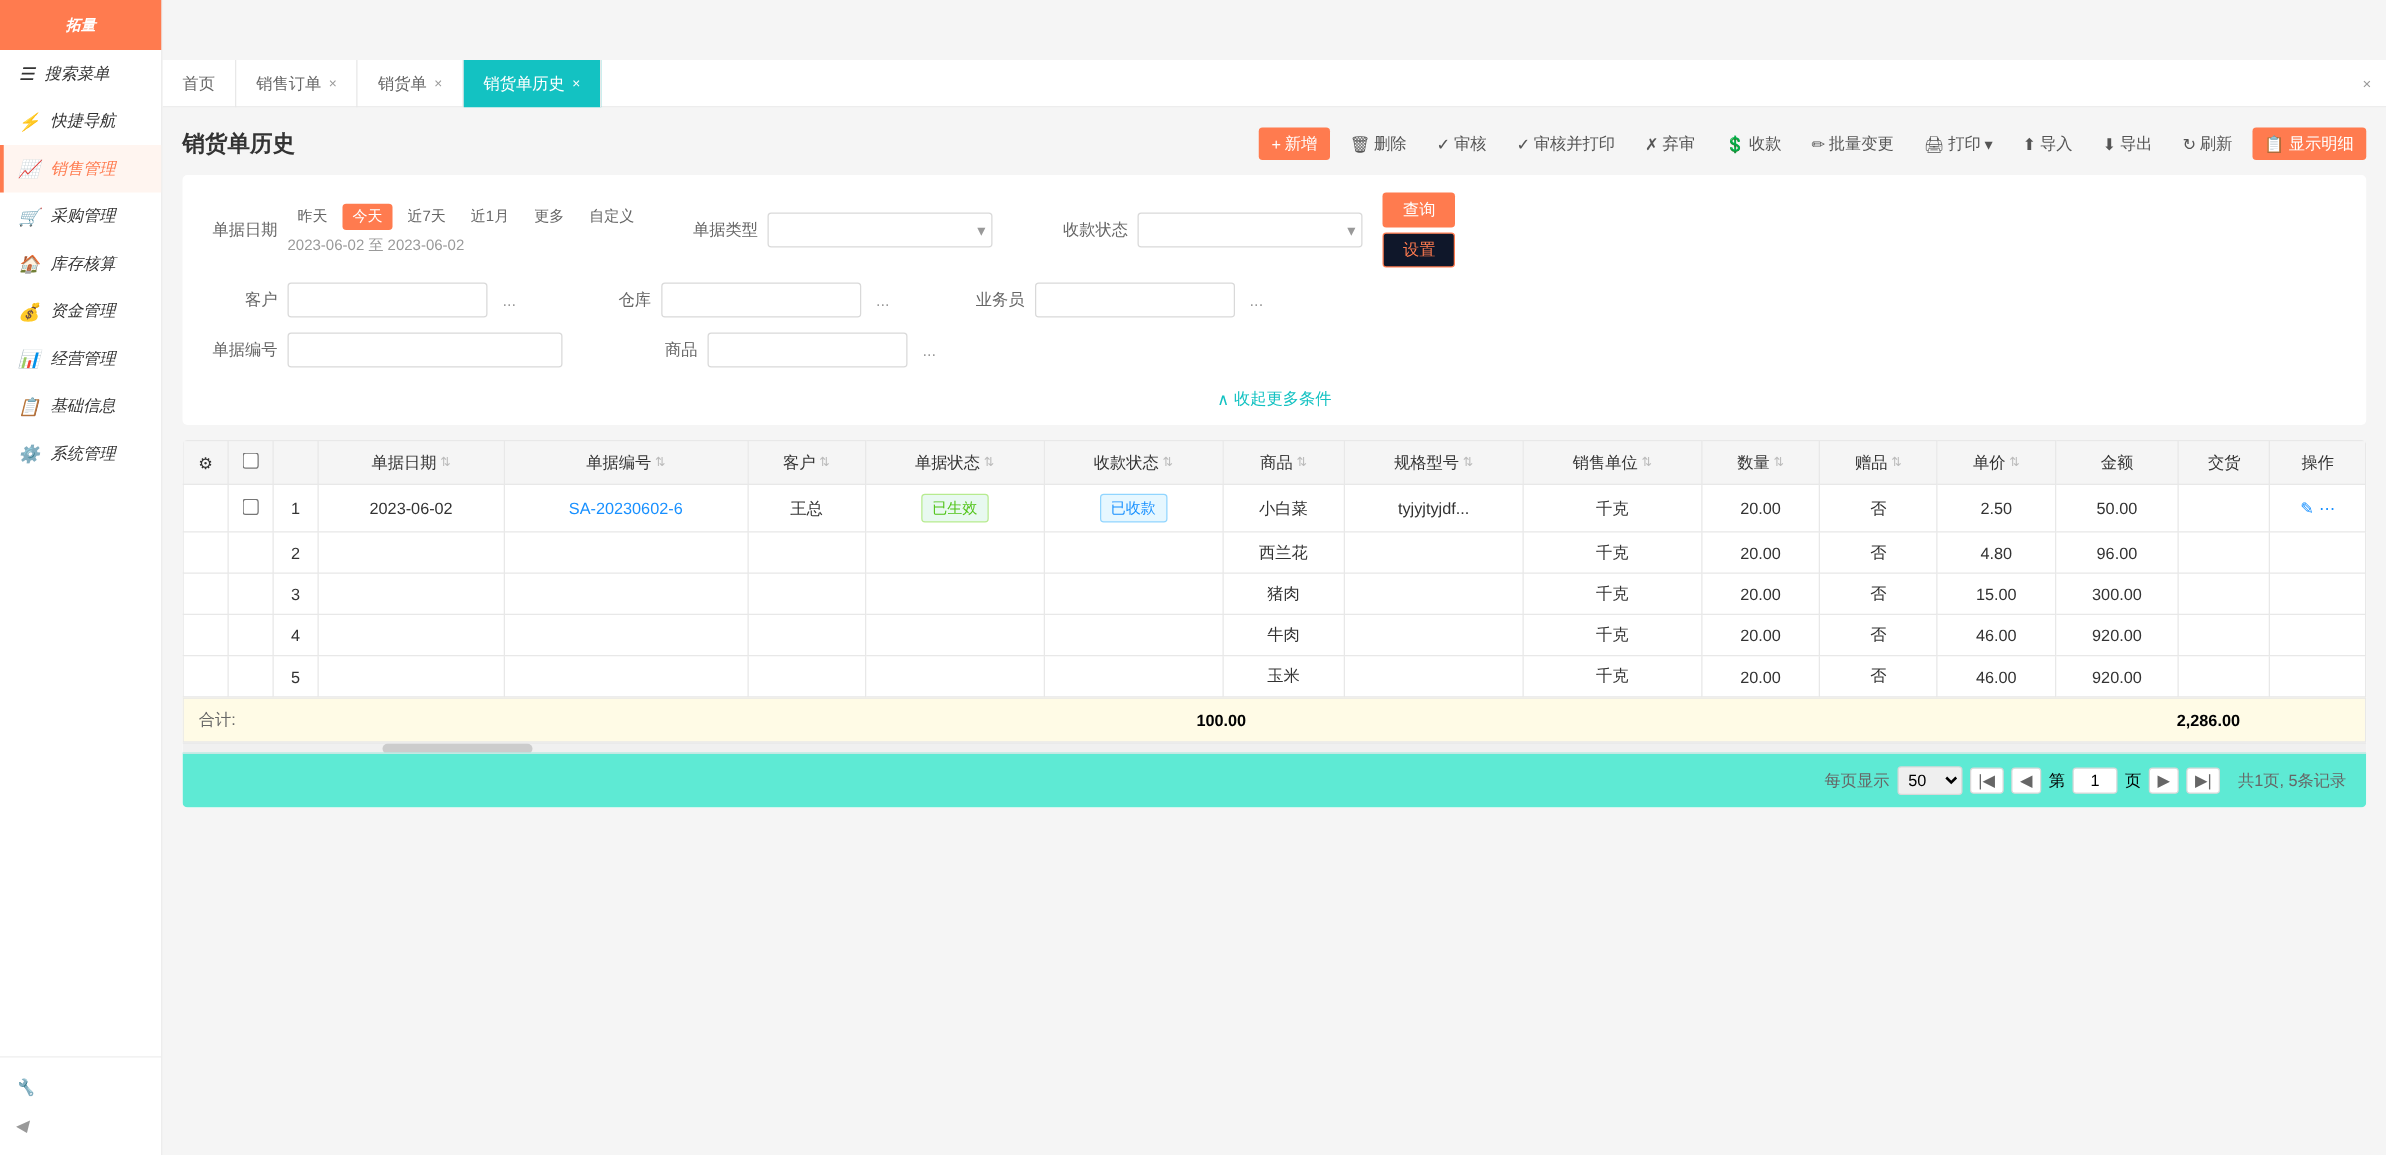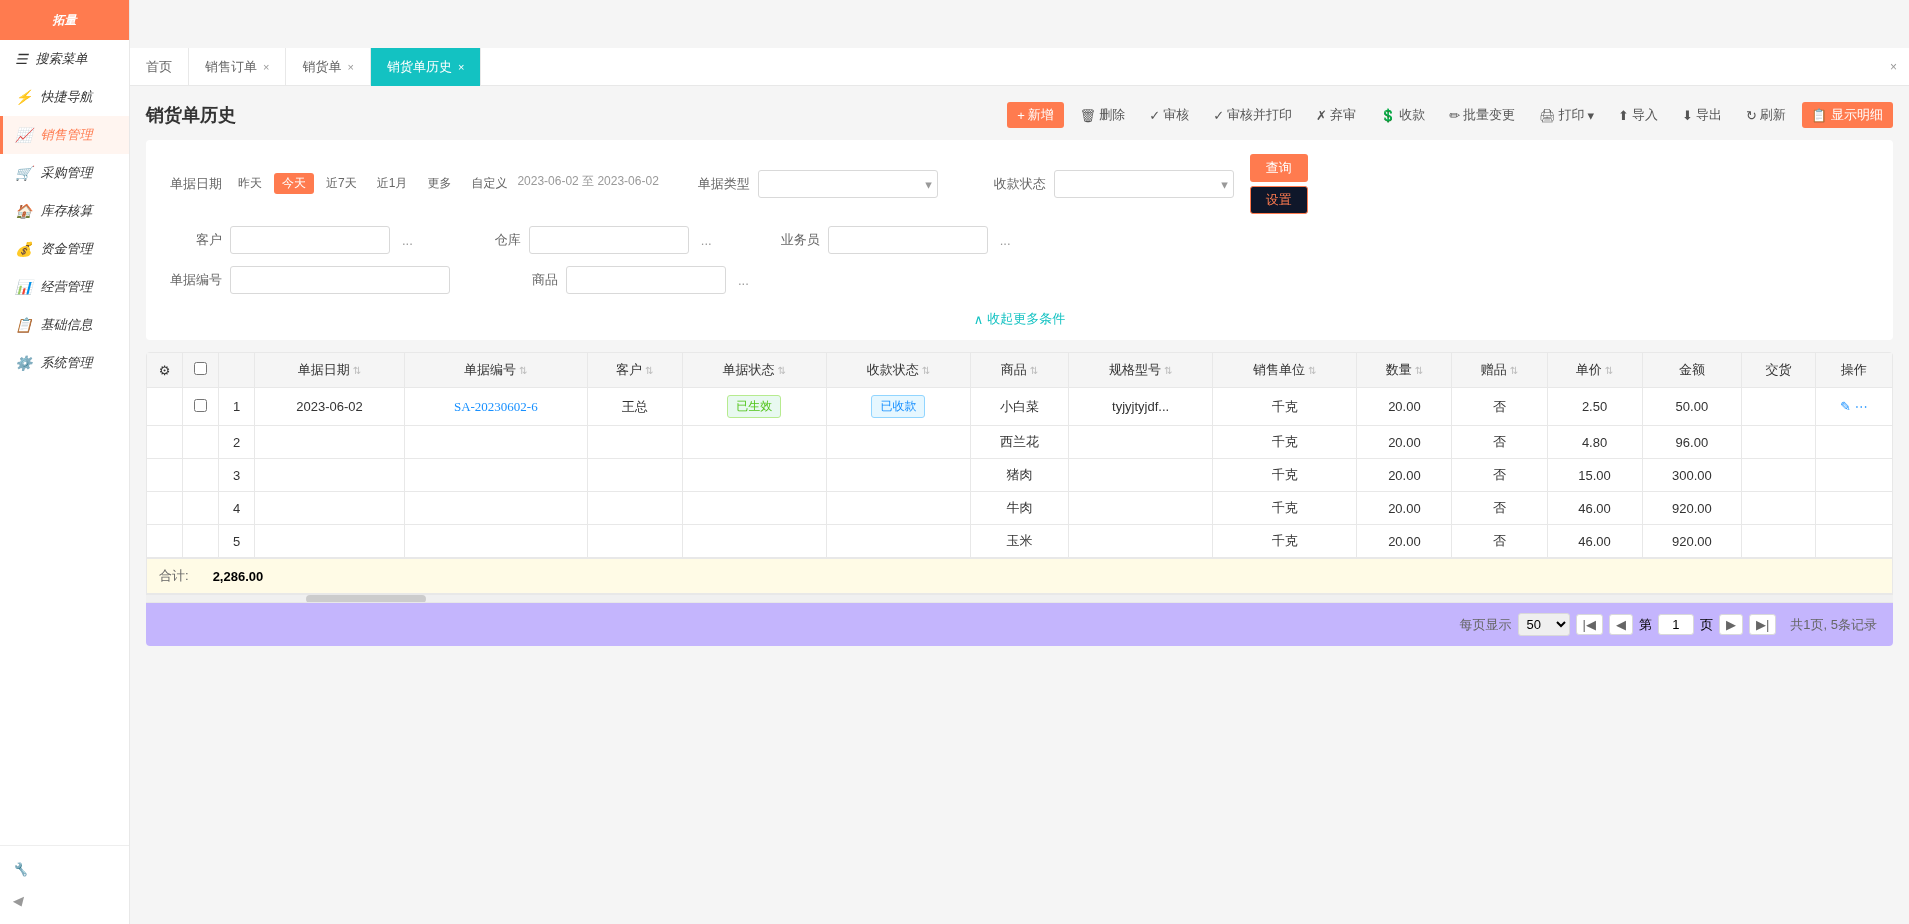--- a/index.html
+++ b/index.html
@@ -307,21 +307,21 @@
     .footer-label { color: #666; margin-right: 24px; }
     .footer-total { flex: 1; text-align: center; font-weight: bold; }
     .footer-amount { margin-right: 88px; font-weight: bold; }
 
     
     .pagination {
       display: flex;
       align-items: center;
       justify-content: flex-end;
       padding: 10px 16px;
-      background: #c4b5fd;
+      background: #5eead4;
       border-top: 1px solid #e8e8e8;
       gap: 6px;
     }
     .page-size-label { color: #666; }
     .page-size-select {
       border: 1px solid #d9d9d9;
       border-radius: 3px;
       padding: 2px 4px;
       outline: none;
     }
@@ -485,21 +485,21 @@
           <span>显示明细</span>
         </button>
       </div>
     </div>
 
     <div class="filter-panel">
 
       <div class="filter-row">
         <div class="filter-item">
           <span class="filter-label">单据日期</span>
-          <div style="display:flex;gap:2px;">
+          <div style="display:flex;flex-direction:column;gap:2px;">
             <div class="date-pills">
               <span class="date-pill">昨天</span>
               <span class="date-pill active">今天</span>
               <span class="date-pill">近7天</span>
               <span class="date-pill">近1月</span>
               <span class="date-pill">更多</span>
               <span class="date-pill">自定义</span>
             </div>
             <span class="date-text">2023-06-02 至 2023-06-02</span>
           </div>
@@ -637,21 +637,21 @@
             <th><span>交货</span></th>
             <th><span>操作</span></th>
           </tr>
         </thead>
         <tbody id="table-body">
         <tr>
     <td></td>
     <td><input type="checkbox" style=""></td>
     <td>1</td>
     <td>2023-06-02</td>
-    <td><a href="#" style="color:#1890ff;text-decoration:none;font-family:Liberation Serif, serif;">SA-20230602-6</a></td>
+    <td><a href="#" style="color:#1890ff;text-decoration:none;">SA-20230602-6</a></td>
     <td>王总</td>
     <td><span class="badge badge-green">已生效</span></td>
     <td><span class="badge badge-blue">已收款</span></td>
     <td>小白菜</td>
     <td>tyjyjtyjdf...</td>
     <td>千克</td>
     <td>20.00</td>
     <td>否</td>
     <td>2.50</td>
     <td>50.00</td>
@@ -732,20 +732,21 @@
     <td>46.00</td>
     <td>920.00</td>
     <td></td>
     <td></td>
   </tr>
           </tbody>
       </table>
 
       <div class="table-footer">
         <span class="footer-label">合计:</span>
+        <span class="footer-total">100.00</span>
         <span class="footer-amount">2,286.00</span>
       </div>
 
       <div class="scrollbar-area">
         <div class="scrollbar-thumb"></div>
       </div>
 
       <div class="pagination">
         <span class="page-size-label">每页显示</span>
         <select class="page-size-select">

